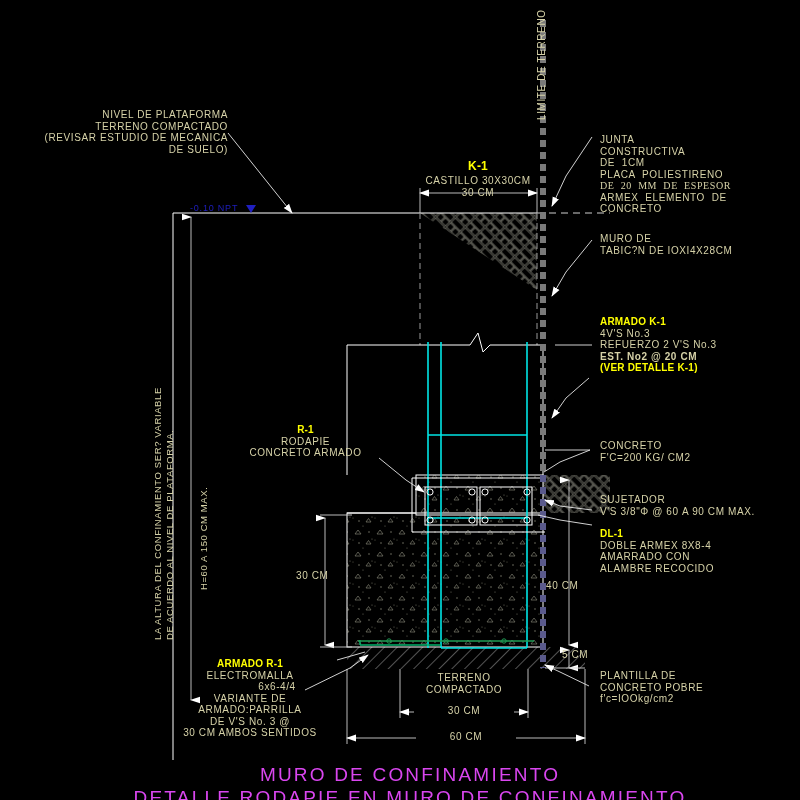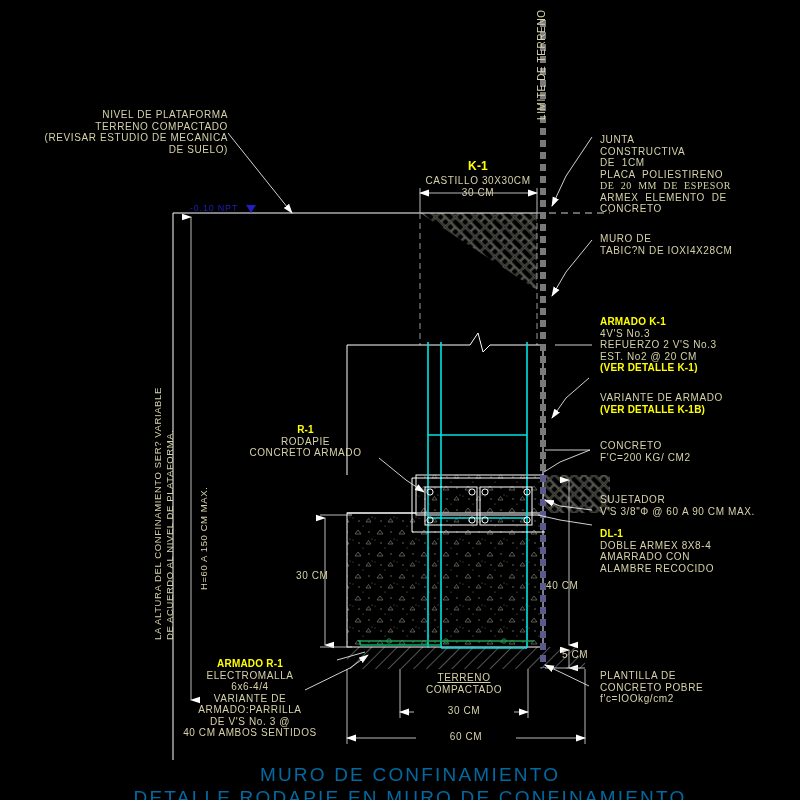--- a/index.html
+++ b/index.html
@@ -25,21 +25,21 @@
     font-family: "Liberation Sans", sans-serif;
   }
   .txt.c { text-align: center; }
   .txt.r { text-align: right; }
   .yellow {
     color: #ffff00;
     font-weight: bold;
     letter-spacing: 0.2px;
   }
   .cyan-title {
-    color: #0369a1;
+    color: #d946ef;
     font-size: 19px;
     letter-spacing: 2.2px;
     line-height: 24px;
   }
   .blue-lvl {
     color: #1f1fc0;
     font-size: 9px;
     letter-spacing: 0.8px;
   }
   .vert {
@@ -285,28 +285,24 @@
 
   <div style="position:absolute; left:600px; top:233px;">
     <div class="txt" style="position:static;display:block;">MURO DE</div>
     <div class="txt" style="position:static;display:block;">TABIC?N DE IOXI4X28CM</div>
   </div>
 
   <div style="position:absolute; left:600px; top:316px;">
     <div class="txt yellow" style="position:static;display:block;">ARMADO K-1</div>
     <div class="txt" style="position:static;display:block;">4V'S No.3</div>
     <div class="txt" style="position:static;display:block;">REFUERZO 2 V'S No.3</div>
-    <div class="txt" style="position:static;display:block;">EST. No2 @ 20 CM</div>
+    <div class="txt" style="position:static;display:block;font-weight:bold;">EST. No2 @ 20 CM</div>
     <div class="txt yellow" style="position:static;display:block;">(VER DETALLE K-1)</div>
   </div>
 
-  <div style="position:absolute; left:600px; top:392px;">
-    <div class="txt" style="position:static;display:block;">VARIANTE DE ARMADO</div>
-    <div class="txt yellow" style="position:static;display:block;">(VER DETALLE K-1B)</div>
-  </div>
 
   <div style="position:absolute; left:600px; top:440px;">
     <div class="txt" style="position:static;display:block;">CONCRETO</div>
     <div class="txt" style="position:static;display:block;">F'C=200 KG/ CM2</div>
   </div>
 
   <div style="position:absolute; left:600px; top:494px;">
     <div class="txt" style="position:static;display:block;">SUJETADOR</div>
     <div class="txt" style="position:static;display:block;">V'S 3/8"Φ @ 60 A 90 CM MAX.</div>
   </div>
@@ -320,29 +316,29 @@
 
   <div style="position:absolute; left:228px; top:424px; width:155px; text-align:center;">
     <div class="txt yellow c" style="position:static;display:block;width:100%;">R-1</div>
     <div class="txt c" style="position:static;display:block;width:100%;">RODAPIE</div>
     <div class="txt c" style="position:static;display:block;width:100%;">CONCRETO ARMADO</div>
   </div>
 
   <div style="position:absolute; left:172px; top:658px; width:156px; text-align:center;">
     <div class="txt yellow c" style="position:static;display:block;width:100%;">ARMADO R-1</div>
     <div class="txt c" style="position:static;display:block;width:100%;">ELECTROMALLA</div>
-    <div class="txt c" style="position:static;display:block;width:100%;">6x6-4/4</div>
+    <div class="txt c" style="position:static;display:block;width:100%;margin-left:27px;">6x6-4/4</div>
     <div class="txt c" style="position:static;display:block;width:100%;">VARIANTE DE</div>
     <div class="txt c" style="position:static;display:block;width:100%;">ARMADO:PARRILLA</div>
     <div class="txt c" style="position:static;display:block;width:100%;">DE V'S No. 3 @</div>
-    <div class="txt c" style="position:static;display:block;width:100%;">40 CM AMBOS SENTIDOS</div>
+    <div class="txt c" style="position:static;display:block;width:100%;">30 CM AMBOS SENTIDOS</div>
   </div>
 
   <div style="position:absolute; left:384px; top:672px; width:160px; text-align:center;">
-    <div class="txt c" style="position:static;display:block;width:100%;text-decoration:underline;">TERRENO</div>
+    <div class="txt c" style="position:static;display:block;width:100%;">TERRENO</div>
     <div class="txt c" style="position:static;display:block;width:100%;">COMPACTADO</div>
   </div>
 
   <div style="position:absolute; left:600px; top:670px;">
     <div class="txt" style="position:static;display:block;">PLANTILLA DE</div>
     <div class="txt" style="position:static;display:block;">CONCRETO POBRE</div>
     <div class="txt" style="position:static;display:block;">f'c=IOOkg/cm2</div>
   </div>
 
   <div class="txt" style="left:296px; top:570px;">30 CM</div>

